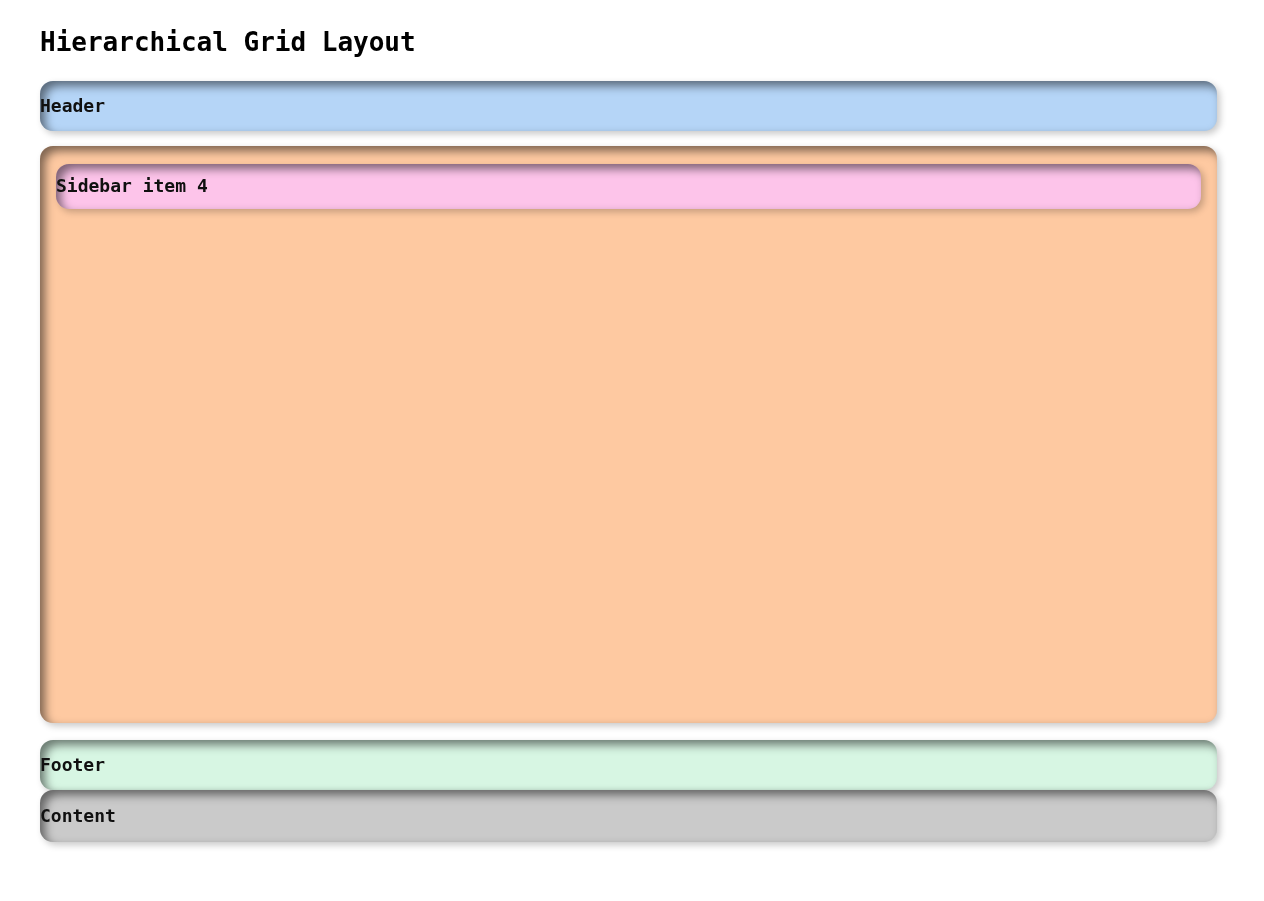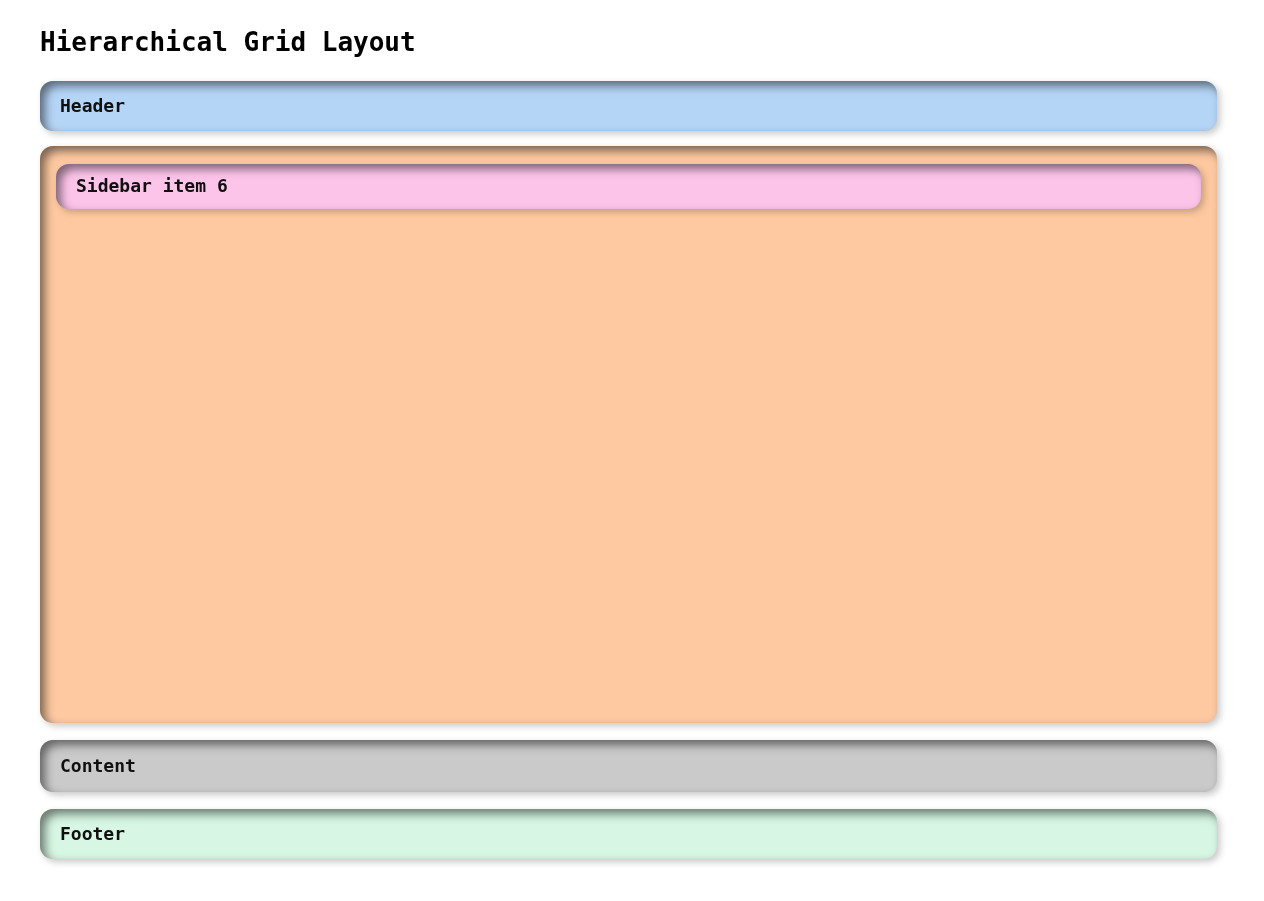--- a/index.html
+++ b/index.html
@@ -21,21 +21,20 @@
     font-weight: bold;
     line-height: 30px;
     color: #000000;
   }
   .bar {
     width: 1177px;
     height: 50px;
     border-radius: 13px;
     display: flex;
     align-items: center;
-    padding-left: 20px;
     font-size: 18px;
     font-weight: bold;
     color: #101010;
     box-shadow: inset 5px 5px 10px rgba(0,0,0,0.5), 3px 3px 7px rgba(0,0,0,0.22);
   }
   .bar span { position: relative; top: -1px; }
   .header-bar { margin-bottom: 15px; }
   .sidebar-container {
     width: 1177px;
     height: 577px;
@@ -59,27 +58,27 @@
 
   <h1 class="page-title">Hierarchical Grid Layout</h1>
 
   <div class="bar header-bar" style="background-color: rgb(181, 213, 247);">
     <span>Header</span>
   </div>
 
   <div class="sidebar-container" style="background-color: rgb(254, 201, 161);">
 
     <div class="bar sidebar-item" style="background-color: rgb(253, 196, 234);">
-      <span>Sidebar item 6</span>
+      <span>Sidebar item 4</span>
     </div>
 
 
+  </div>
+
+  <div class="bar footer-bar" style="background-color: rgb(215, 246, 227);">
+    <span>Footer</span>
   </div>
 
   <div class="bar content-bar" style="background-color: rgb(202, 202, 202);">
     <span>Content</span>
   </div>
 
-  <div class="bar footer-bar" style="background-color: rgb(215, 246, 227);">
-    <span>Footer</span>
-  </div>
-
 </div>
 
 </body></html>

